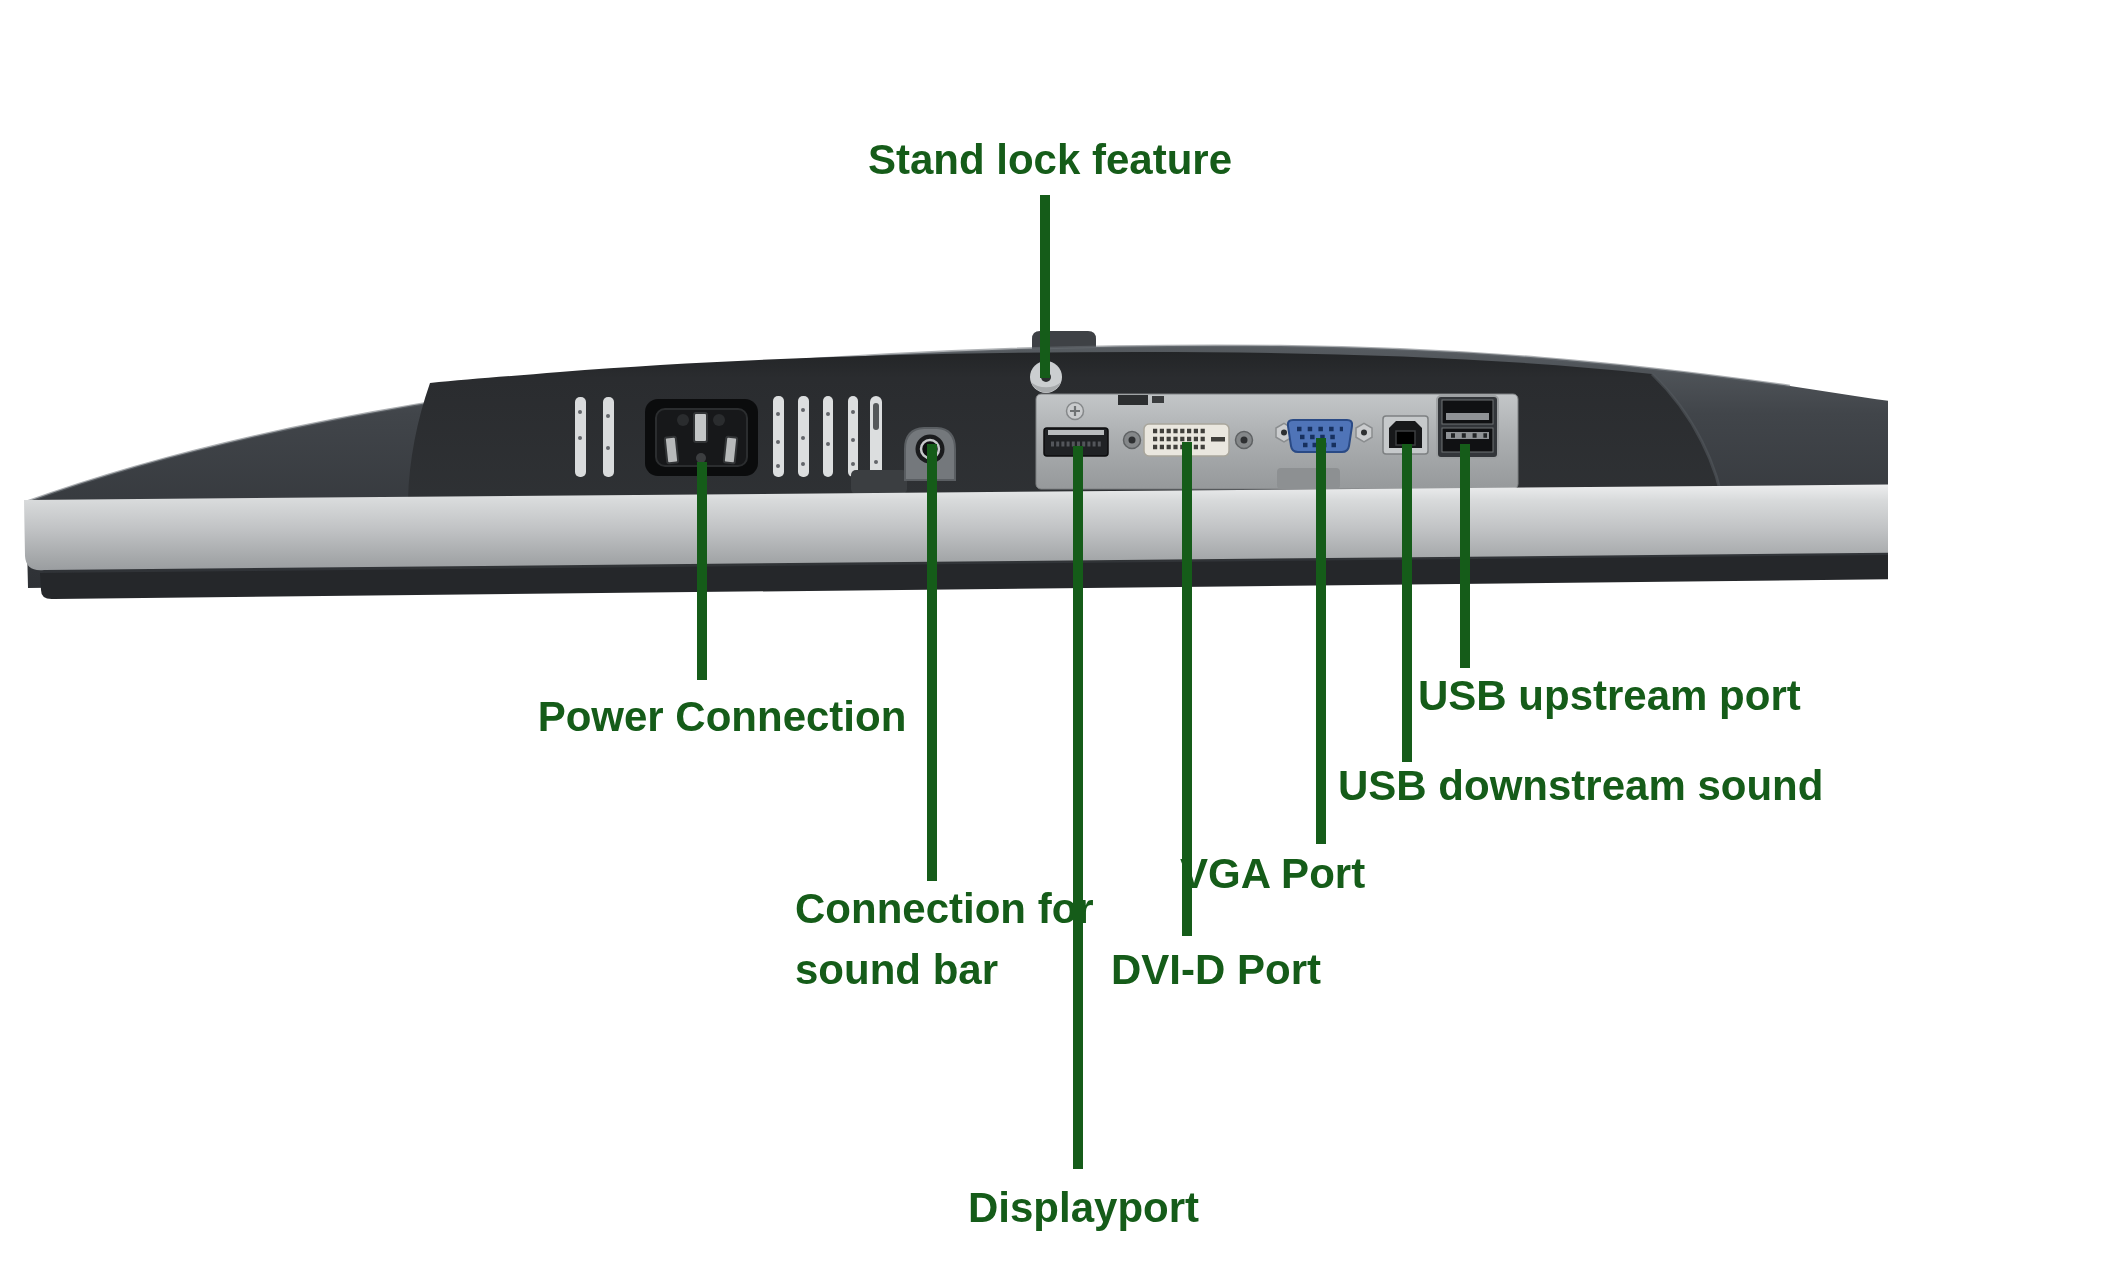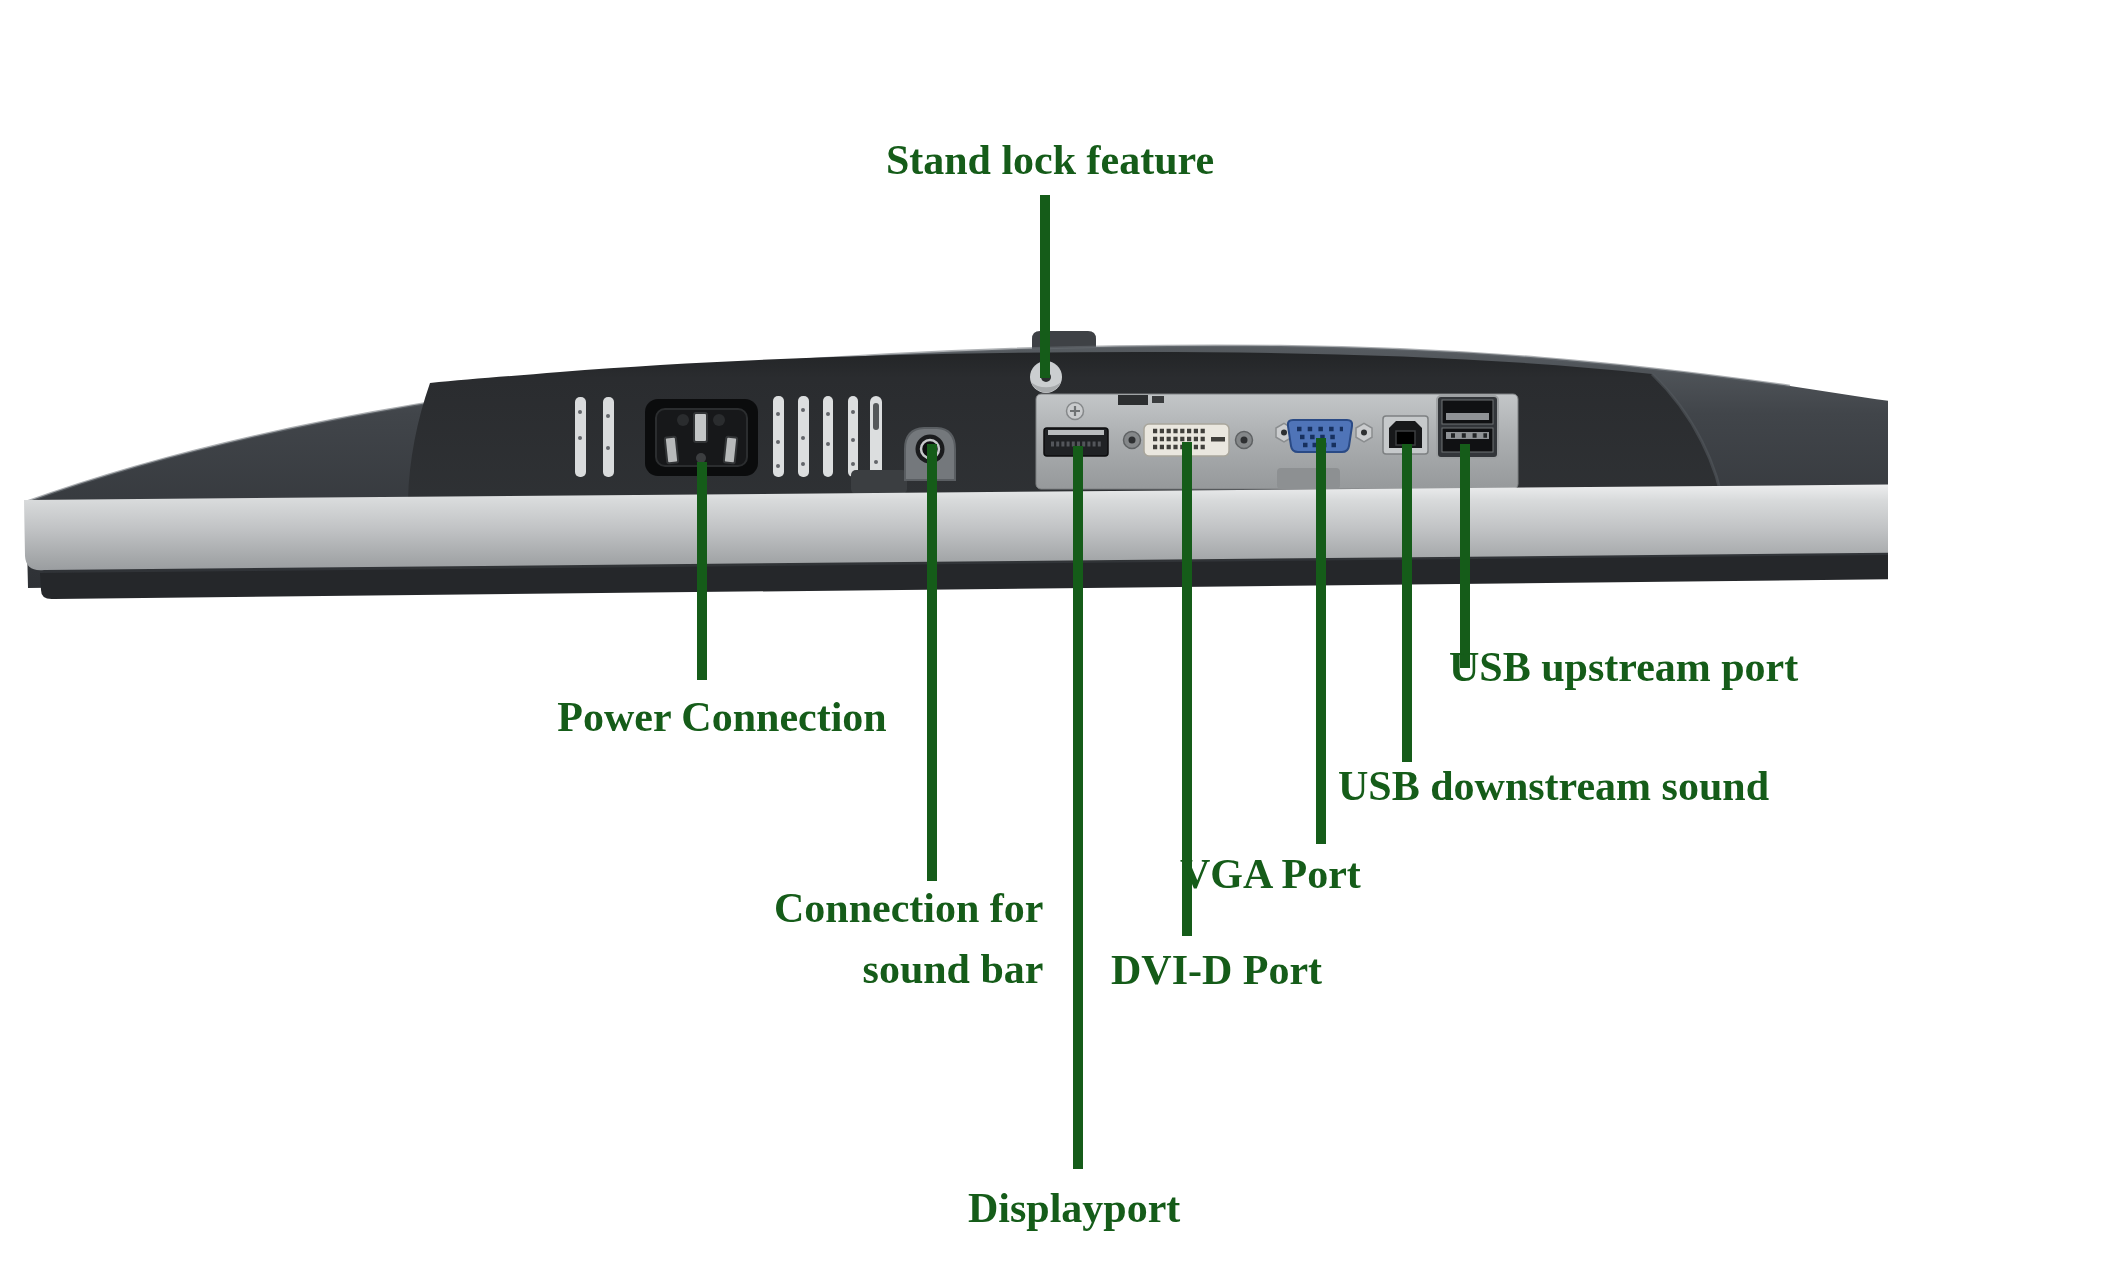--- a/index.html
+++ b/index.html
@@ -1,18 +1,18 @@
 <!DOCTYPE html>
 <html><head>
 <meta charset="utf-8">
 <style>
   html,body{margin:0;padding:0;background:#fff;}
   #stage{
     position:relative;width:1888px;height:1285px;background:#ffffff;
-    overflow:hidden;font-family:Liberation Serif, serif;
+    overflow:hidden;font-family:Liberation Sans, sans-serif;
   }
   #monitor-svg{position:absolute;left:0;top:0;}
   .port-label{
     position:absolute;
     font-weight:700;font-size:42px;line-height:50px;
     color:var(--green,#155c19);
     white-space:pre-line;
     letter-spacing:0px;
   }
   .port-label.multiline{line-height:61px;}
@@ -190,26 +190,26 @@
 
   <path d="M 40 573 L 2098 553 L 2099 577 L 54 599 Q 41 600 41 590 Z" fill="#25272a"></path>
 </svg>
 
   <div id="annotations">
       <div class="leader-line" style="left: 1040px; top: 195px; height: 183px;"></div>
       <div class="port-label" style="top: 135px; left: 1050px; transform: translateX(-50%); white-space: nowrap;">Stand lock feature</div>
       <div class="leader-line" style="left: 697px; top: 462px; height: 218px;"></div>
       <div class="port-label" style="top: 692px; left: 722px; transform: translateX(-50%); white-space: nowrap;">Power Connection</div>
       <div class="leader-line" style="left: 927px; top: 444px; height: 437px;"></div>
-      <div class="port-label multiline" style="top: 878px; left: 774px; text-align: right;">Connection for
+      <div class="port-label multiline" style="top: 878px; left: 795px;">Connection for
 sound bar</div>
       <div class="leader-line" style="left: 1073px; top: 446px; height: 723px;"></div>
       <div class="port-label" style="top: 1183px; left: 968px;">Displayport</div>
       <div class="leader-line" style="left: 1182px; top: 442px; height: 494px;"></div>
       <div class="port-label" style="top: 945px; left: 1111px;">DVI-D Port</div>
       <div class="leader-line" style="left: 1316px; top: 438px; height: 406px;"></div>
       <div class="port-label" style="top: 849px; left: 1180px;">VGA Port</div>
       <div class="leader-line" style="left: 1402px; top: 444px; height: 318px;"></div>
       <div class="port-label" style="top: 761px; left: 1338px;">USB downstream sound</div>
       <div class="leader-line" style="left: 1460px; top: 444px; height: 224px;"></div>
-      <div class="port-label" style="top: 642px; left: 1418px; margin-left: 31px;">USB upstream port</div>
+      <div class="port-label" style="top: 671px; left: 1418px;">USB upstream port</div>
     </div>
 </div>
 
 </body></html>

